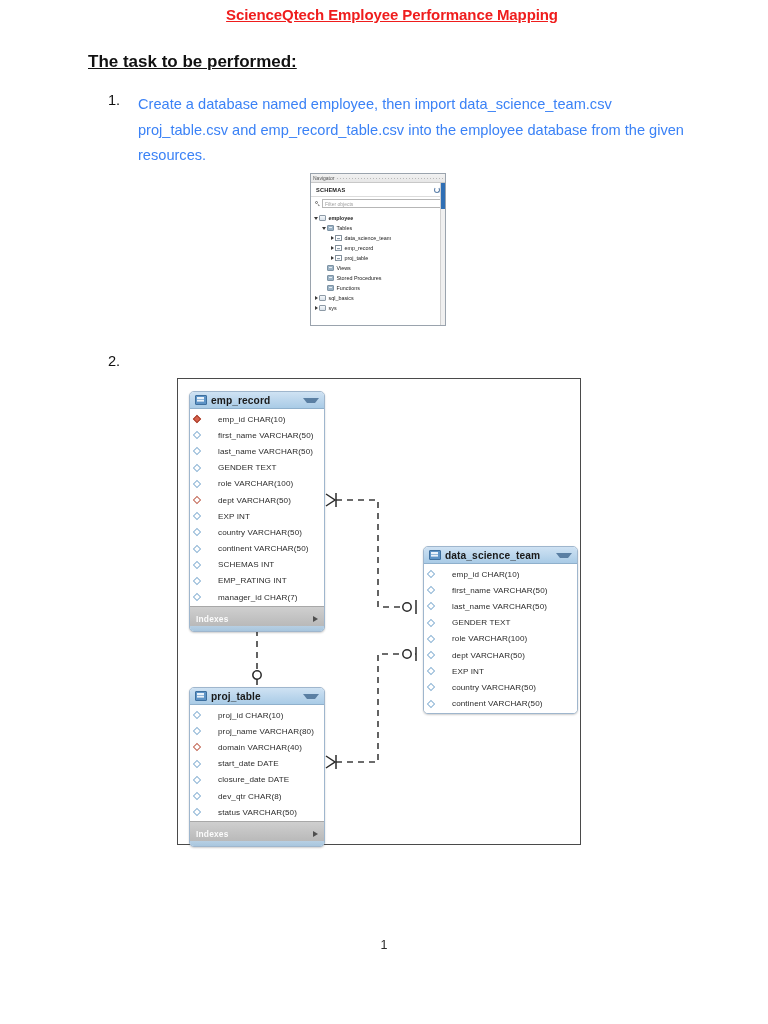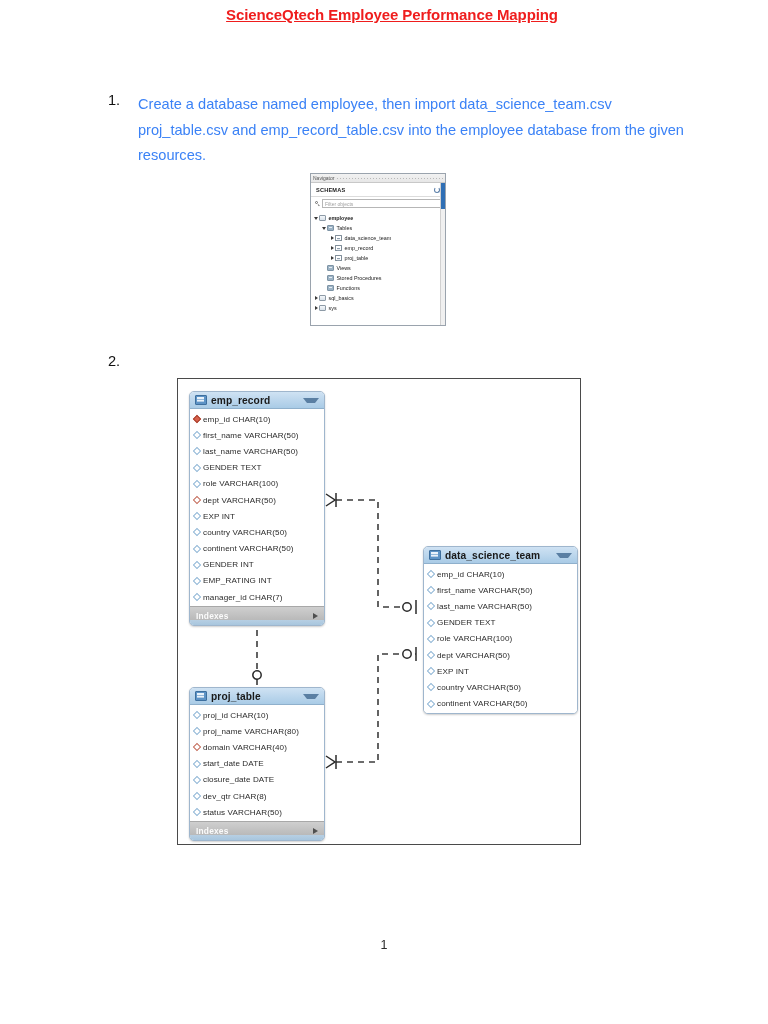--- a/index.html
+++ b/index.html
@@ -166,34 +166,34 @@
     flex:1;font-size:10.2px;font-weight:bold;color:#1a1a1a;white-space:nowrap;
     letter-spacing:.1px;
   }
   .caret{
     width:0;height:0;flex:0 0 8px;
     border-left:4px solid transparent;border-right:4px solid transparent;
     border-top:5px solid #5a7fa3;
   }
   .cols{padding:2px 0 1px 0;background:#fff;}
   .col{
-    height:16.2px;display:flex;align-items:center;gap:3px;
+    height:16.2px;display:flex;align-items:center;gap:18px;
     padding-left:4px;white-space:nowrap;
   }
   .dia{
     width:6px;height:6px;flex:0 0 6px;
     transform:rotate(45deg);
     box-sizing:border-box;
   }
   .dia.pk{background:#d8604a;border:1px solid #a8412f;}
   .dia.fk{background:#fff;border:1px solid #c46a58;}
   .dia.nrm{background:#fff;border:1px solid #8fb6d6;}
   .col-txt{font-size:8.1px;color:#2b2b2b;letter-spacing:.1px;}
   .idx-bar{
-    height:14px;
+    height:20px;
     background:linear-gradient(#cfcfcf,#b9b9b9);
     border-top:1px solid #a8a8a8;
     display:flex;align-items:center;justify-content:space-between;
     padding:4px 6px 0 6px;
     box-sizing:border-box;
   }
   .idx-bar .t{font-size:8.4px;font-weight:bold;color:#fbfbfb;letter-spacing:.2px;}
   .idx-bar .a{width:0;height:0;border-top:3.4px solid transparent;border-bottom:3.4px solid transparent;border-left:5px solid #4f4f4f;}
   .tbl-foot{height:5px;background:linear-gradient(#b7cfe3,#a8c6de);}
 
@@ -209,20 +209,21 @@
     position:absolute;left:0;top:938px;width:768px;text-align:center;
     font-size:12.5px;color:#2a2a2a;
   }
 </style>
 </head>
 <body>
 
 <div class="page">
 
   <div class="doc-title">ScienceQtech Employee Performance Mapping</div>
+  <div class="section-head">The task to be performed:</div>
 
   <div class="item" id="item1">
     <div class="item-num">1.</div>
     <div class="item-text">Create a database named employee, then import data_science_team.csv proj_table.csv and emp_record_table.csv into the employee database from the given resources.</div>
   </div>
 
   <div class="navigator">
     <div class="nav-titlebar">
       <span class="nav-title">Navigator</span>
       <span class="nav-dots"></span>
@@ -383,21 +384,21 @@
           <div class="col">
             <span class="dia nrm"></span>
             <span class="col-txt">country VARCHAR(50)</span>
           </div>
           <div class="col">
             <span class="dia nrm"></span>
             <span class="col-txt">continent VARCHAR(50)</span>
           </div>
           <div class="col">
             <span class="dia nrm"></span>
-            <span class="col-txt">GENDER INT</span>
+            <span class="col-txt">SCHEMAS INT</span>
           </div>
           <div class="col">
             <span class="dia nrm"></span>
             <span class="col-txt">EMP_RATING INT</span>
           </div>
           <div class="col">
             <span class="dia nrm"></span>
             <span class="col-txt">manager_id CHAR(7)</span>
           </div>
         </div>

